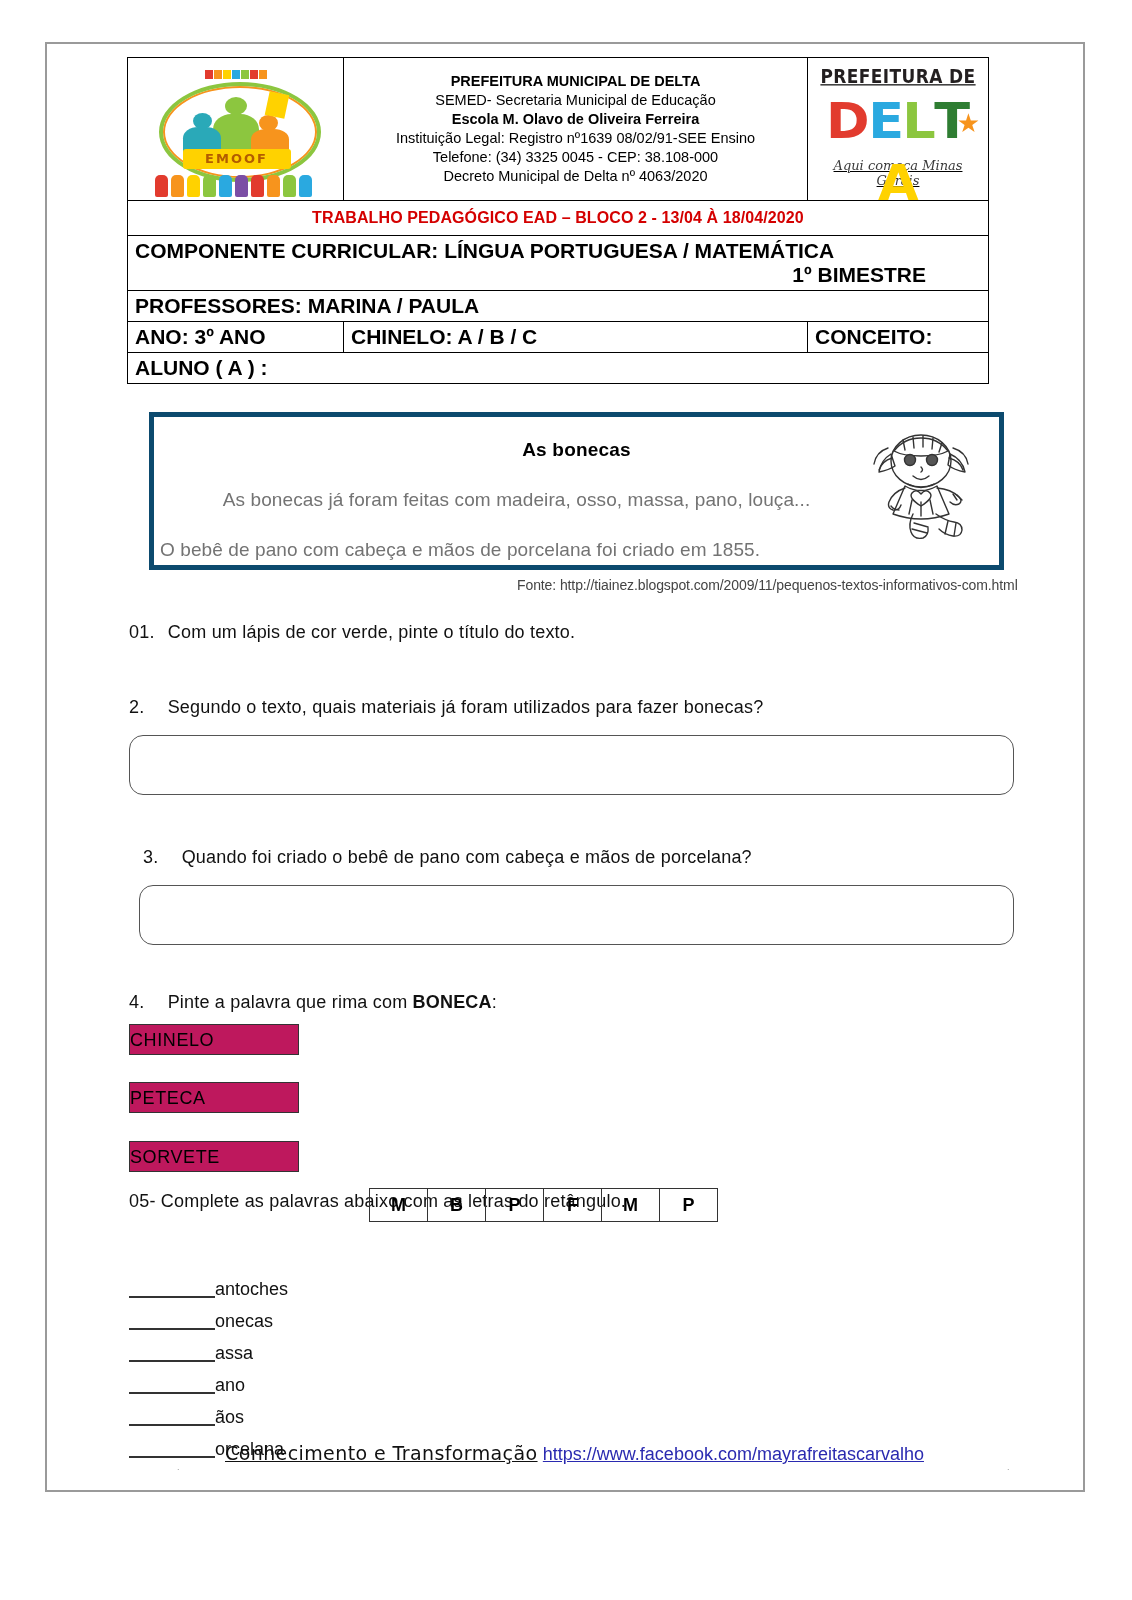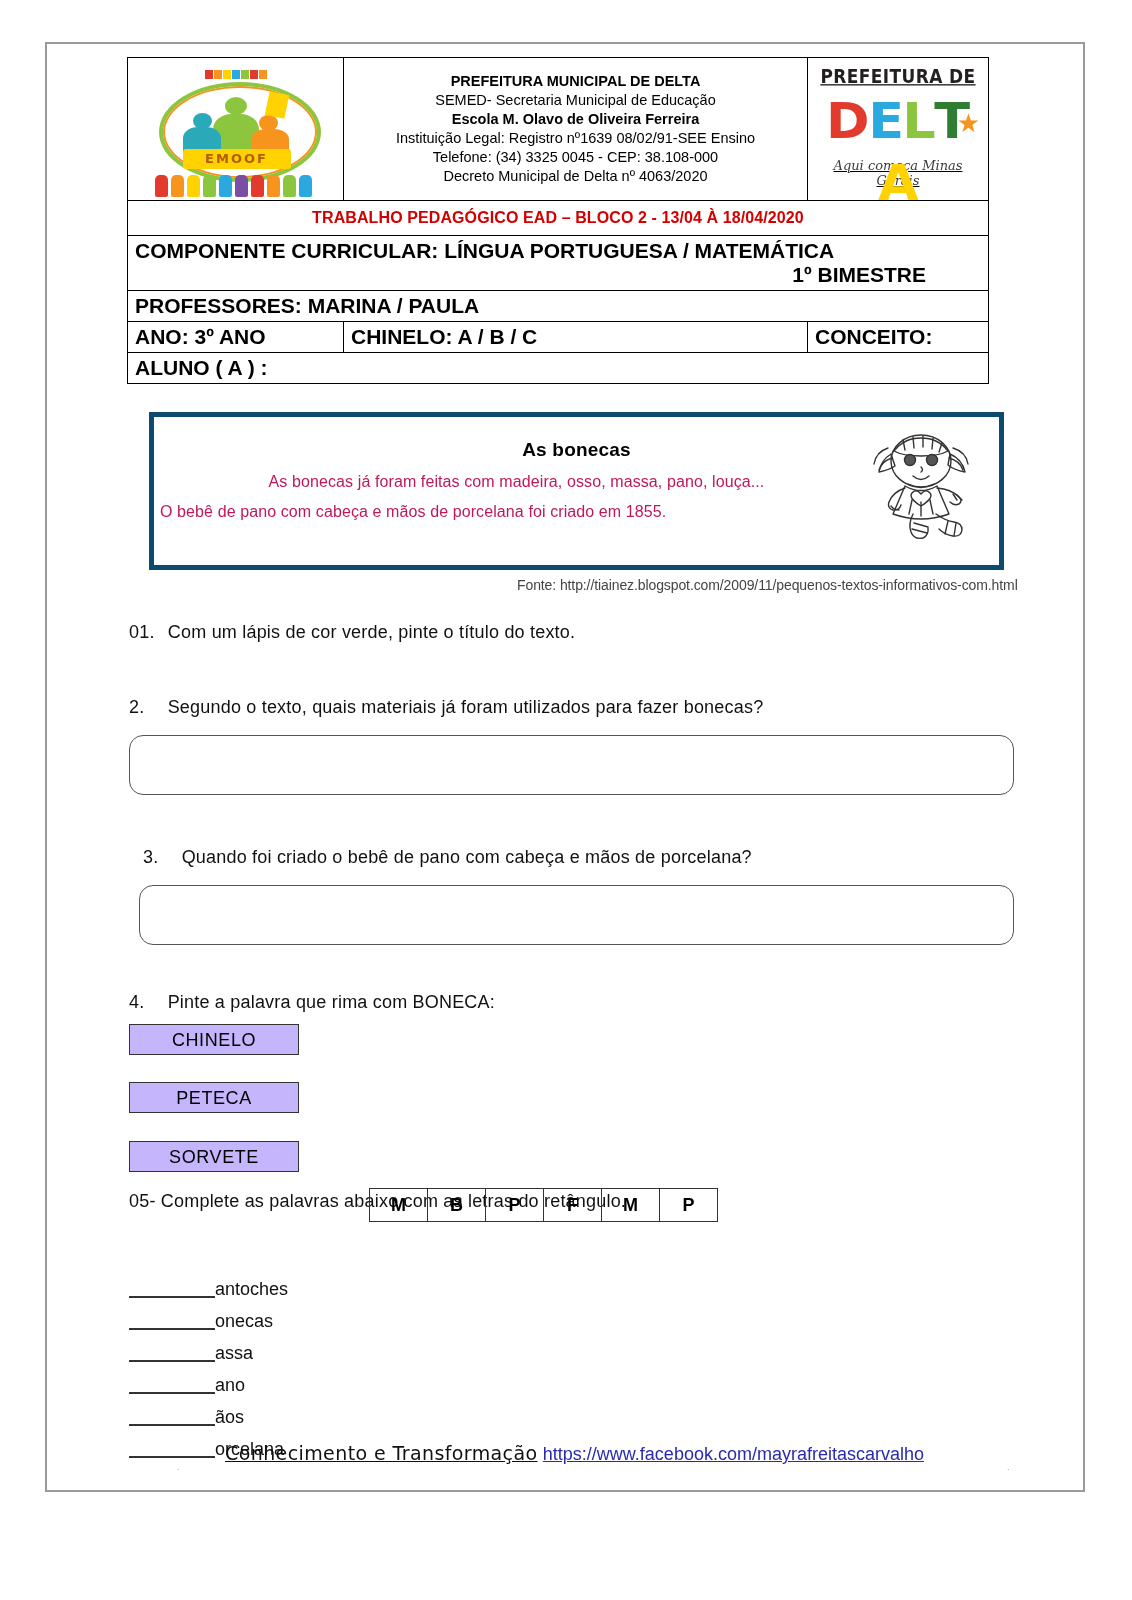--- a/index.html
+++ b/index.html
@@ -166,23 +166,23 @@
   }
   .text-title {
     text-align: center;
     font-weight: bold;
     font-size: 19px;
     margin-top: 22px;
     font-family: "Liberation Sans", sans-serif;
     letter-spacing: 0.2px;
   }
   .text-line {
-    font-size: 16px;
-    color: #be185d;
-    margin-top: 12px;
+    font-size: 19px;
+    color: #737373;
+    margin-top: 28px;
     letter-spacing: 0.1px;
   }
   .text-line.l1 { text-align: center; padding-right: 120px; }
   .text-line.l2 { padding-left: 6px; }
   .doll {
     position: absolute;
     right: 6px;
     top: 5px;
     width: 135px;
     height: 120px;
@@ -210,24 +210,23 @@
     border: 1.5px solid #555;
     border-radius: 14px;
     box-sizing: border-box;
     background: #fff;
   }
   .word-box {
     position: absolute;
     border: 1.5px solid #333;
     box-sizing: border-box;
     font-size: 18px;
-    text-align: center;
     line-height: 30px;
     letter-spacing: 0.6px;
-    background: #c4b5fd;
+    background: #be185d;
   }
 
   
   .letters {
     position: absolute;
     left: 242px;
     top: 1131px;
     border-collapse: collapse;
   }
   .letters td {
@@ -428,21 +427,21 @@
     <div class="answer-box" style="left:2px; top:678px; width:885px; height:60px;"></div>
 
     <div class="q" style="left:16px; top:790px;">
       <span class="num">3.</span>
       <span style="margin-left:18px;">Quando foi criado o bebê de pano com cabeça e mãos de porcelana?</span>
     </div>
     <div class="answer-box" style="left:12px; top:828px; width:875px; height:60px;"></div>
 
     <div class="q" style="left:2px; top:935px;">
       <span class="num">4.</span>
-      <span style="margin-left:18px;">Pinte a palavra que rima com </span><span style="font-weight:normal;margin-top:8px;">BONECA</span><span>:</span>
+      <span style="margin-left:18px;">Pinte a palavra que rima com </span><span style="font-weight:bold;margin-top:8px;">BONECA</span><span>:</span>
     </div>
 
     <div class="word-box" style="left:2px; top:967px; width:170px; height:31px;">CHINELO</div>
     <div class="word-box" style="left:2px; top:1025px; width:170px; height:31px;">PETECA</div>
     <div class="word-box" style="left:2px; top:1084px; width:170px; height:31px;">SORVETE</div>
 
     <div class="q" style="left:2px; top:1134px;">05- Complete as palavras abaixo com as letras do retângulo.</div>
 
     <table class="letters">
       <tbody>

